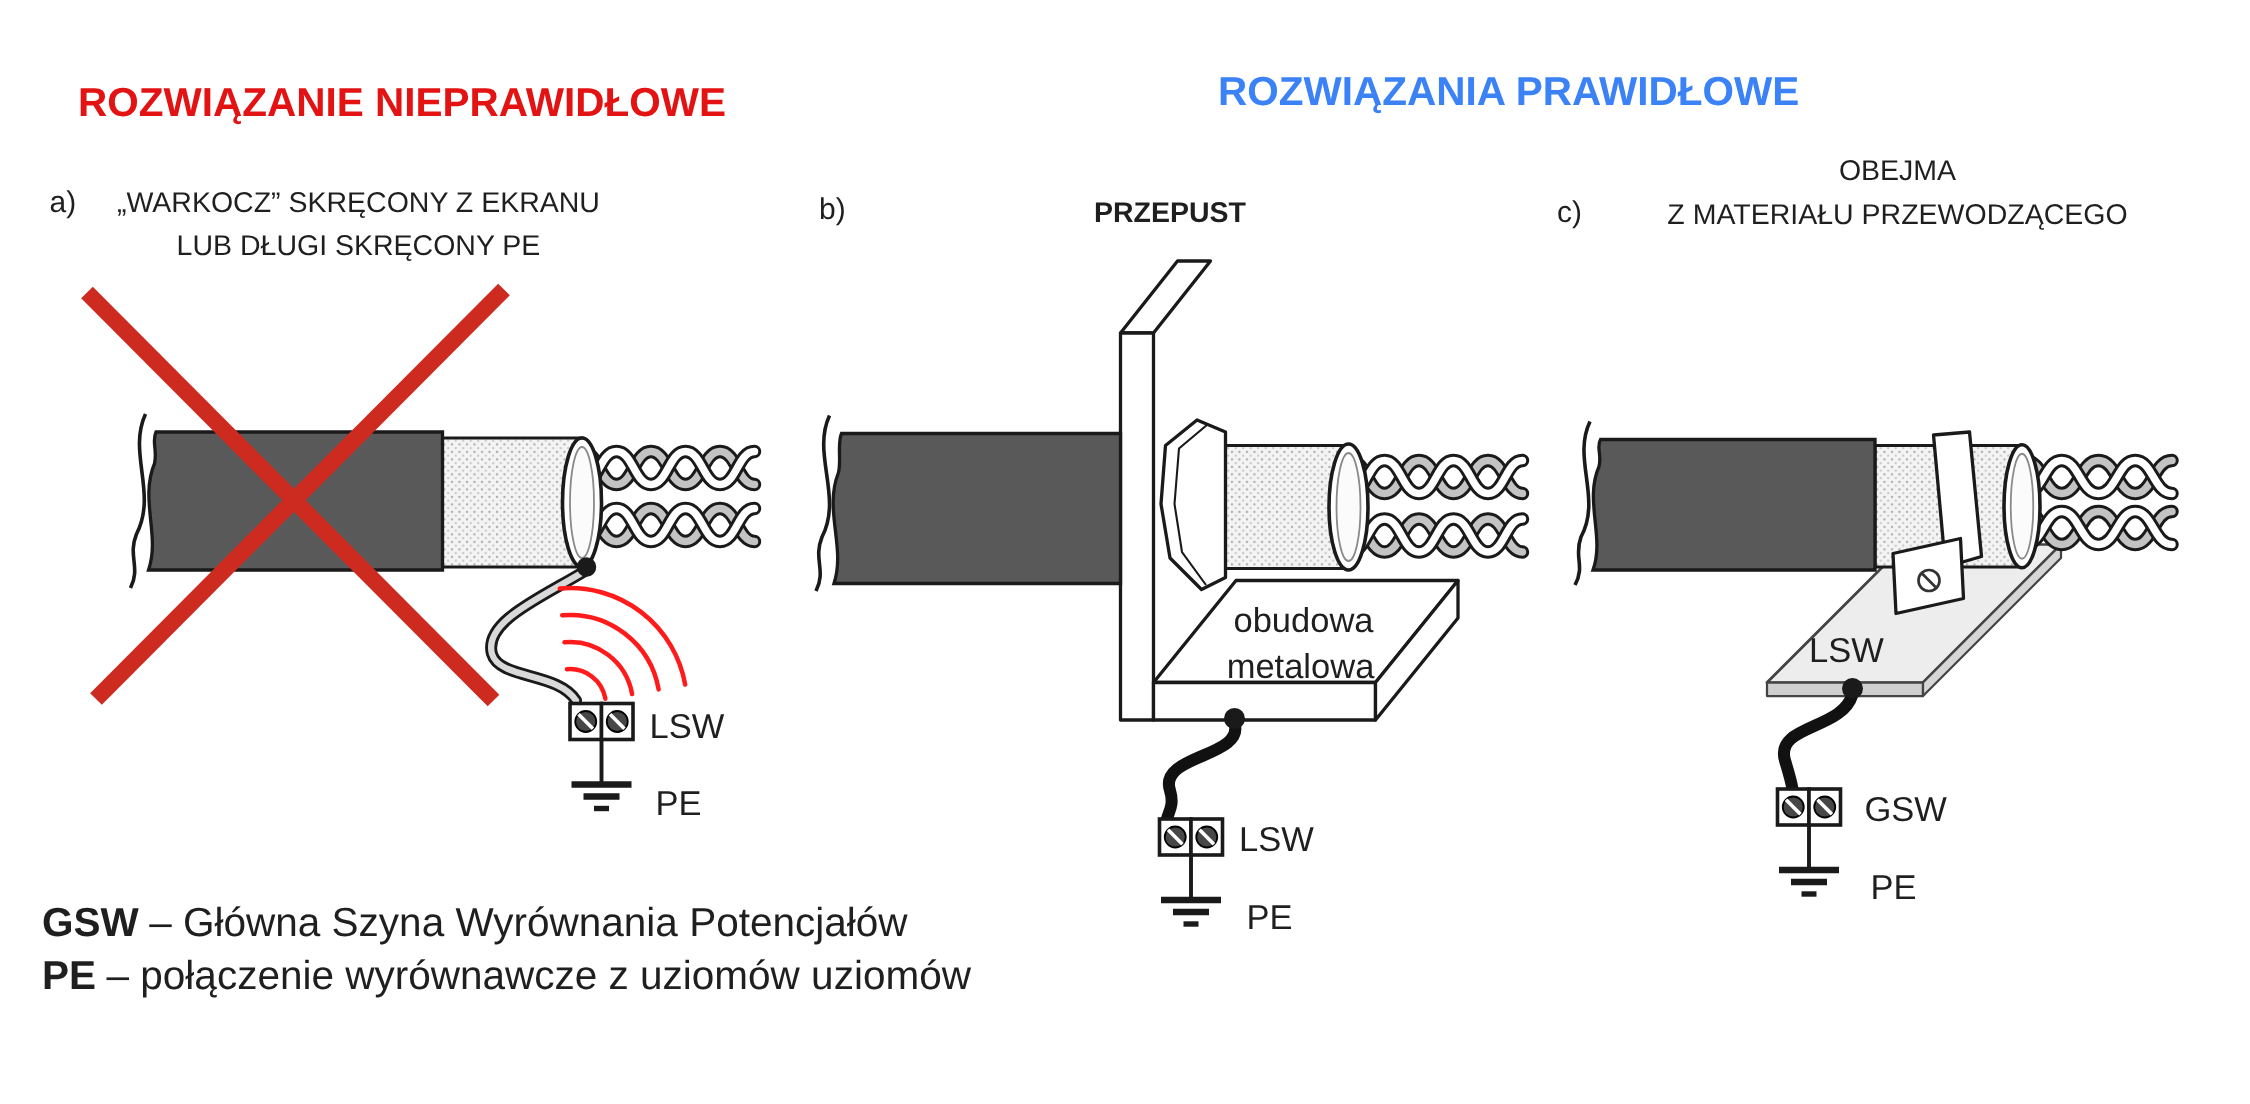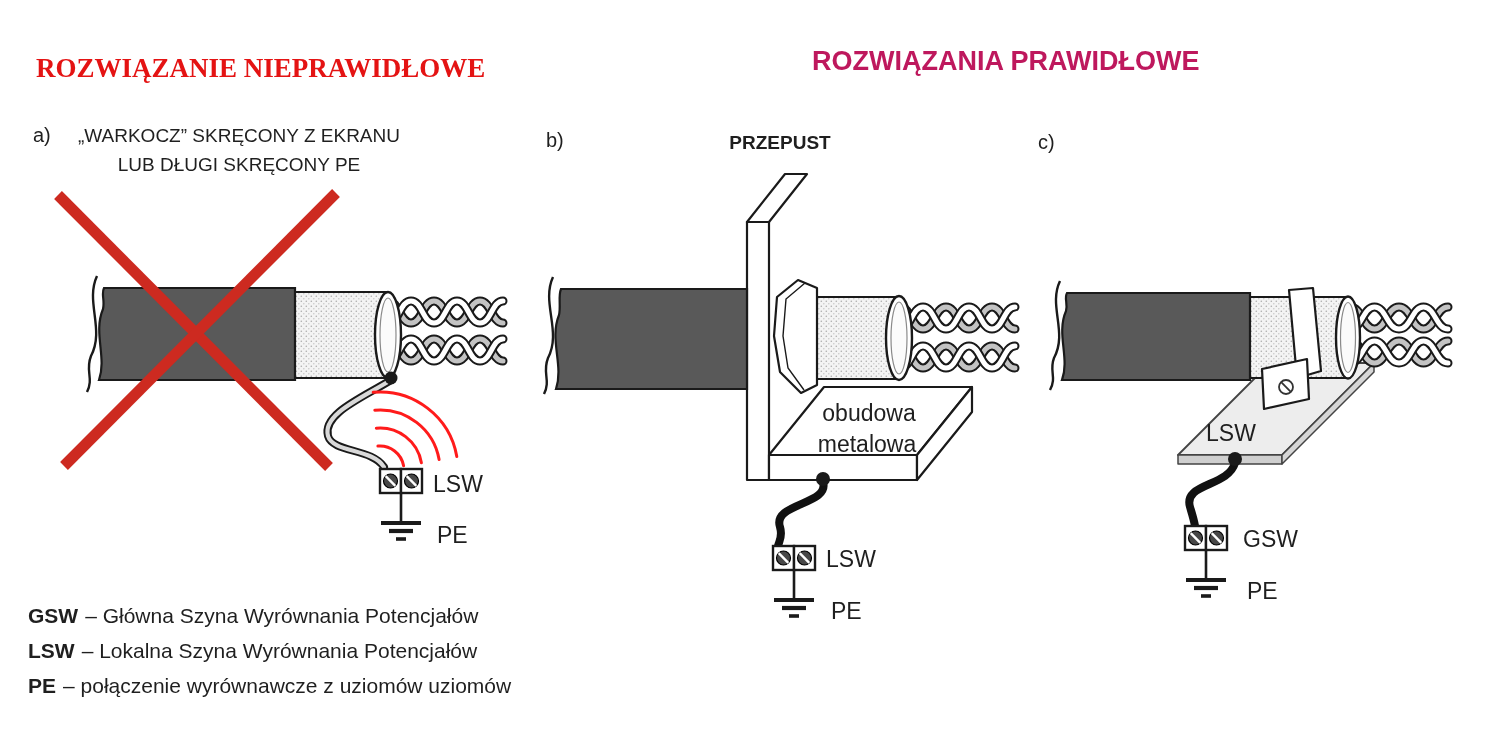--- a/index.html
+++ b/index.html
@@ -3,24 +3,24 @@
 <meta charset="utf-8">
 <style>
   html,body{margin:0;padding:0;background:#ffffff;}
   .canvas{
     position:relative;width:1500px;height:736px;background:#ffffff;overflow:hidden;
     font-family:"Liberation Sans",sans-serif;color:#1f1f1f;
   }
   .abs{position:absolute;}
   .title{font-size:27px;font-weight:700;letter-spacing:0px;white-space:nowrap;}
   .title-bad{color:#e41313;}
-  .title-good{color:#be185d;text-align:right;}
+  .title-good{color:#3b82f6;text-align:right;}
   .fig-label{font-size:20px;}
   .caption{font-size:19px;line-height:29px;text-align:center;white-space:nowrap;}
-  .legend{font-size:21px;}
+  .legend{font-size:27px;}
   .legend-row{height:35px;line-height:35px;white-space:nowrap;}
   .legend-row .abbr{font-weight:700;margin-right:7px;}
   svg{position:absolute;left:0;top:0;font-family:"Liberation Sans",sans-serif;}
   svg text{fill:#1f1f1f;}
   .buslbl{font-size:23px;}
   .enclbl{font-size:23px;}
 </style>
 </head>
 <body>
 
@@ -211,39 +211,40 @@
         <path d="M1206,550 V580" stroke-width="2.6"></path>
         <path d="M1186,580 H1226" stroke-width="4.2"></path>
         <path d="M1194,588 H1218" stroke-width="4.2"></path>
         <path d="M1201,596 H1211" stroke-width="3.6"></path>
       </g>
       <text class="buslbl" x="1243" y="547">GSW</text>
       <text class="buslbl" x="1247" y="599">PE</text>
     </g>
   </svg>
 
-  <div class="abs title title-bad" style="left:36px;top:53px;font-family:Liberation Serif, serif;">ROZWIĄZANIE NIEPRAWIDŁOWE</div>
+  <div class="abs title title-bad" style="left:52px;top:53px;">ROZWIĄZANIE NIEPRAWIDŁOWE</div>
   <div class="abs title title-good" style="left:812px;top:46px;">ROZWIĄZANIA PRAWIDŁOWE</div>
 
   <div class="abs fig-label" style="left:33px;top:124px;">a)</div>
   <div class="abs caption" style="left:78px;top:121px;width:322px;">
     <div>„WARKOCZ” SKRĘCONY Z EKRANU</div>
     <div>LUB DŁUGI SKRĘCONY PE</div>
   </div>
 
   <div class="abs fig-label" style="left:546px;top:129px;">b)</div>
   <div class="abs caption" style="left:695px;top:128px;width:170px;font-weight:bold;">PRZEPUST</div>
 
   <div class="abs fig-label" style="left:1038px;top:131px;">c)</div>
+  <div class="abs caption" style="left:1085px;top:100px;width:360px;">
+    <div>OBEJMA</div>
+    <div>Z MATERIAŁU PRZEWODZĄCEGO</div>
+  </div>
 
   <div class="abs legend" style="left:28px;top:598px;">
     <div class="legend-row">
       <span class="abbr">GSW</span><span class="desc">– Główna Szyna Wyrównania Potencjałów</span>
     </div>
     <div class="legend-row">
-      <span class="abbr">LSW</span><span class="desc">– Lokalna Szyna Wyrównania Potencjałów</span>
-    </div>
-    <div class="legend-row">
       <span class="abbr">PE</span><span class="desc">– połączenie wyrównawcze z uziomów uziomów</span>
     </div>
   </div>
 
 </div>
 
 </body></html>

